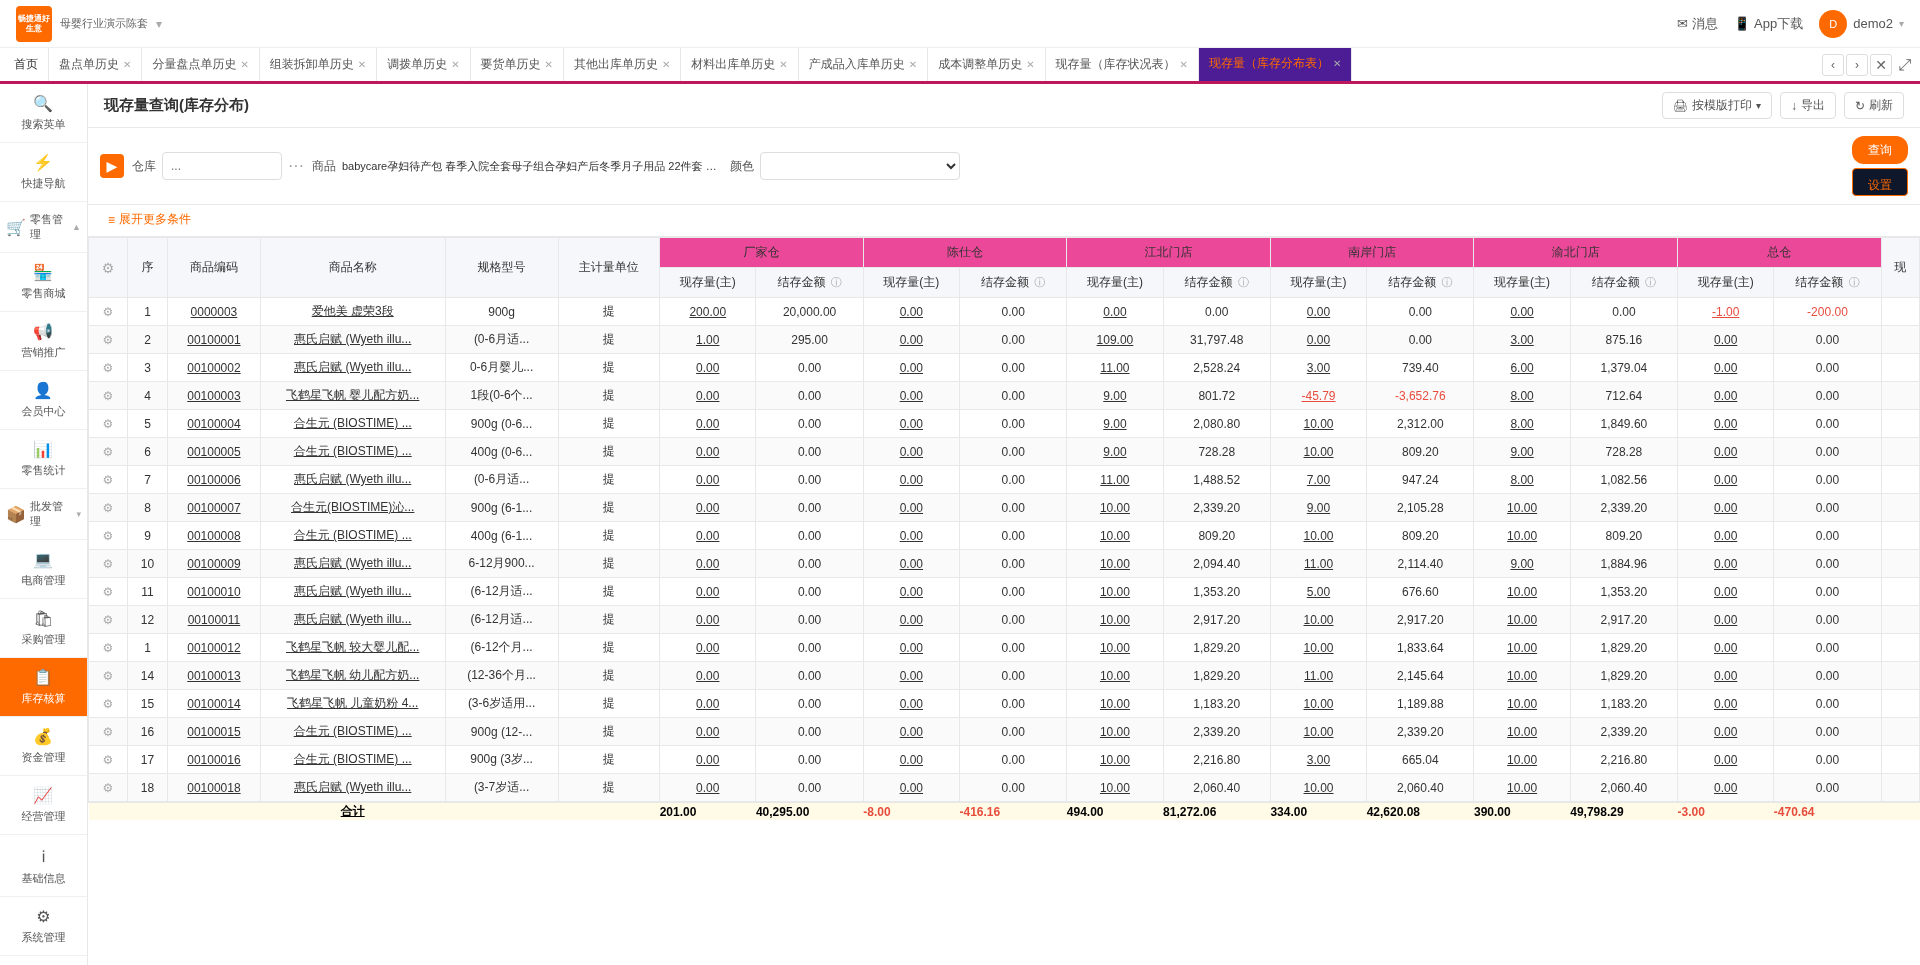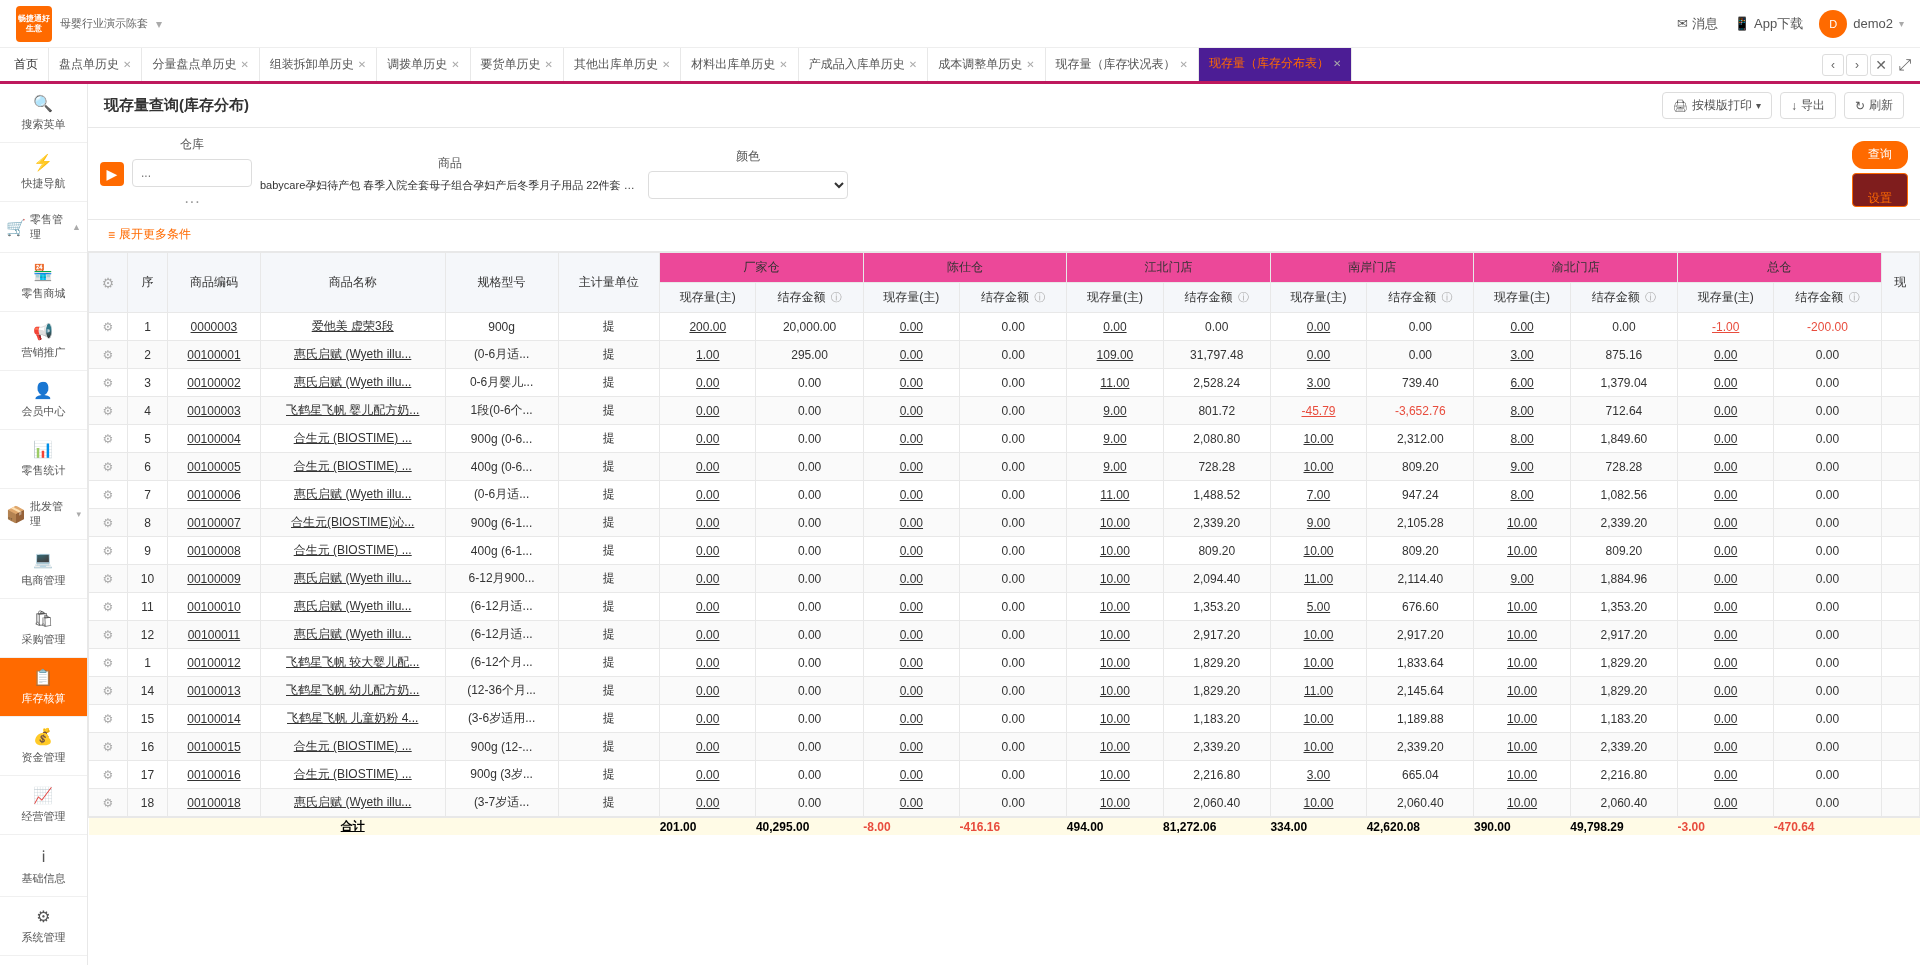--- a/index.html
+++ b/index.html
@@ -105,21 +105,21 @@
     .filter-bar {
       background: #fff;
       padding: 8px 12px;
       display: flex;
       align-items: center;
       gap: 8px;
       border-bottom: 1px solid #e8e8e8;
       flex-wrap: wrap;
     }
     .filter-toggle { width: 24px; height: 24px; background: #ff6a00; border-radius: 4px; display: flex; align-items: center; justify-content: center; color: #fff; font-size: 14px; cursor: pointer; flex-shrink: 0; }
-    .filter-group { display: flex; align-items: center; gap: 6px; flex-direction: column; }
+    .filter-group { display: flex; align-items: center; gap: 6px; }
     .filter-label { color: #555; font-size: 12px; white-space: nowrap; }
     .filter-input {
       border: 1px solid #ddd;
       border-radius: 4px;
       padding: 3px 8px;
       font-size: 12px;
       width: 120px;
       height: 28px;
       outline: none;
       color: #333;
@@ -130,21 +130,21 @@
       padding: 3px 8px;
       font-size: 12px;
       width: 200px;
       height: 28px;
       outline: none;
       color: #333;
       background: #fff;
     }
     .dots { color: #999; font-size: 16px; cursor: pointer; }
     .btn-query { background: #ff6a00; color: #fff; border: none; padding: 4px 16px; border-radius: 12px; cursor: pointer; font-size: 12px; height: 28px; }
-    .btn-setting { background: #7f1d1d; color: #ff6a00; border: 1px solid #ff6a00; padding: 16px 12px; border-radius: 4px; cursor: pointer; font-size: 12px; height: 28px; }
+    .btn-setting { background: #0f172a; color: #ff6a00; border: 1px solid #ff6a00; padding: 8px 12px; border-radius: 4px; cursor: pointer; font-size: 12px; height: 28px; }
     .expand-conditions { display: flex; align-items: center; gap: 4px; color: #ff6a00; font-size: 12px; cursor: pointer; padding: 2px 8px; }
 
     
     .table-container {
       flex: 1;
       overflow: auto;
       background: #fff;
       margin: 0;
     }
     table {

